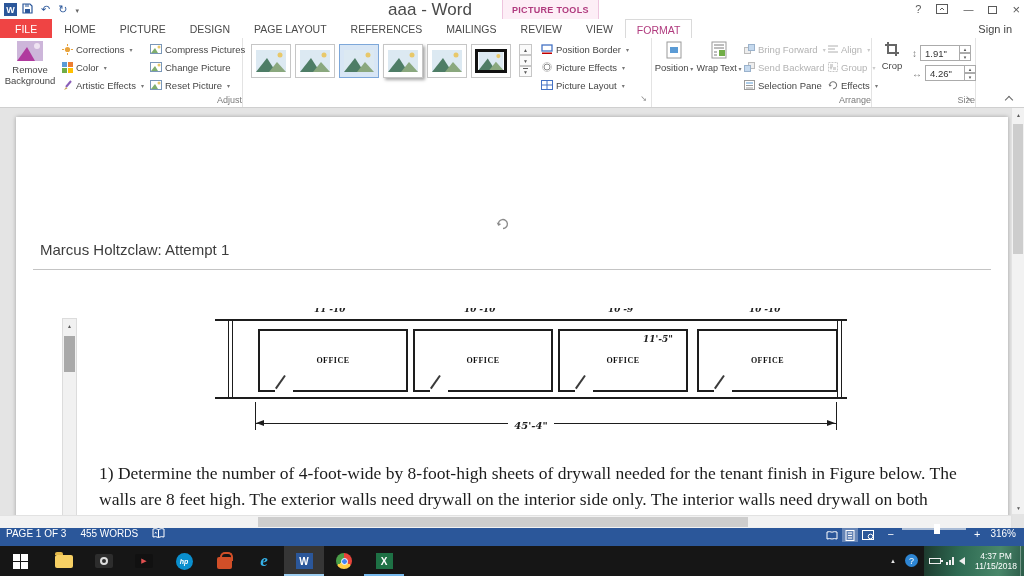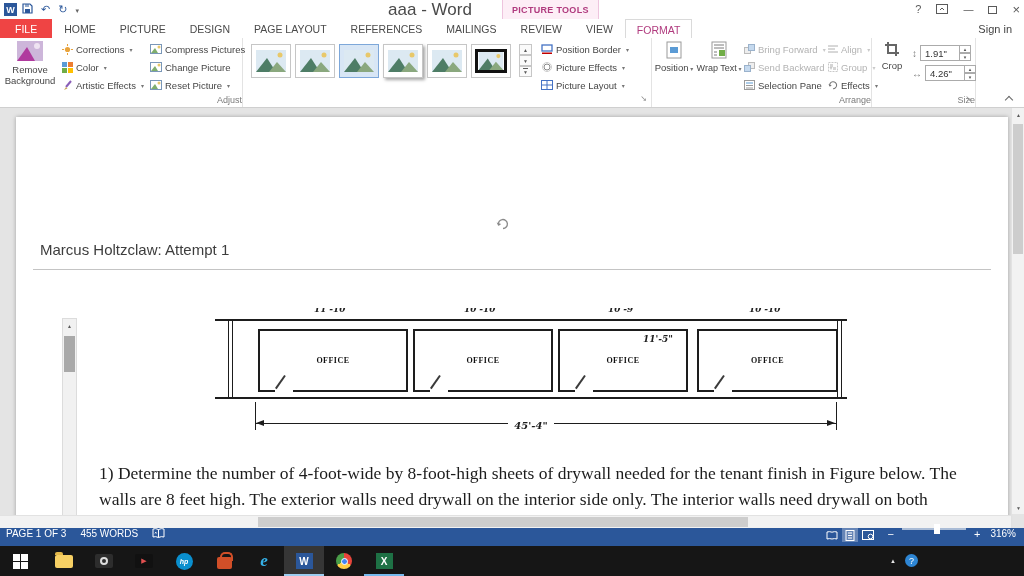--- a/index.html
+++ b/index.html
@@ -604,15 +604,29 @@
         <span class="chrome-ic">
           <i></i>
         </span>
       </div>
     <div class="tb-slot open" style="left:364px">
         <span class="xl-ic"></span>
       </div>
 
     <div class="tray-caret"></div>
     <div class="tray-q"></div>
+    <div class="tray">
+      <span class="batt-ic"></span>
+      <span class="net-ic">
+          <i style="height:3px"></i>
+          <i style="height:5px"></i>
+          <i style="height:8px"></i>
+        </span>
+      <span class="vol-ic"></span>
+      <div class="clock">
+        <div>4:37 PM</div>
+        <div>11/15/2018</div>
+      </div>
+      <div class="desk-sliver"></div>
+    </div>
   </div>
 
 </div>
 
 </body></html>

